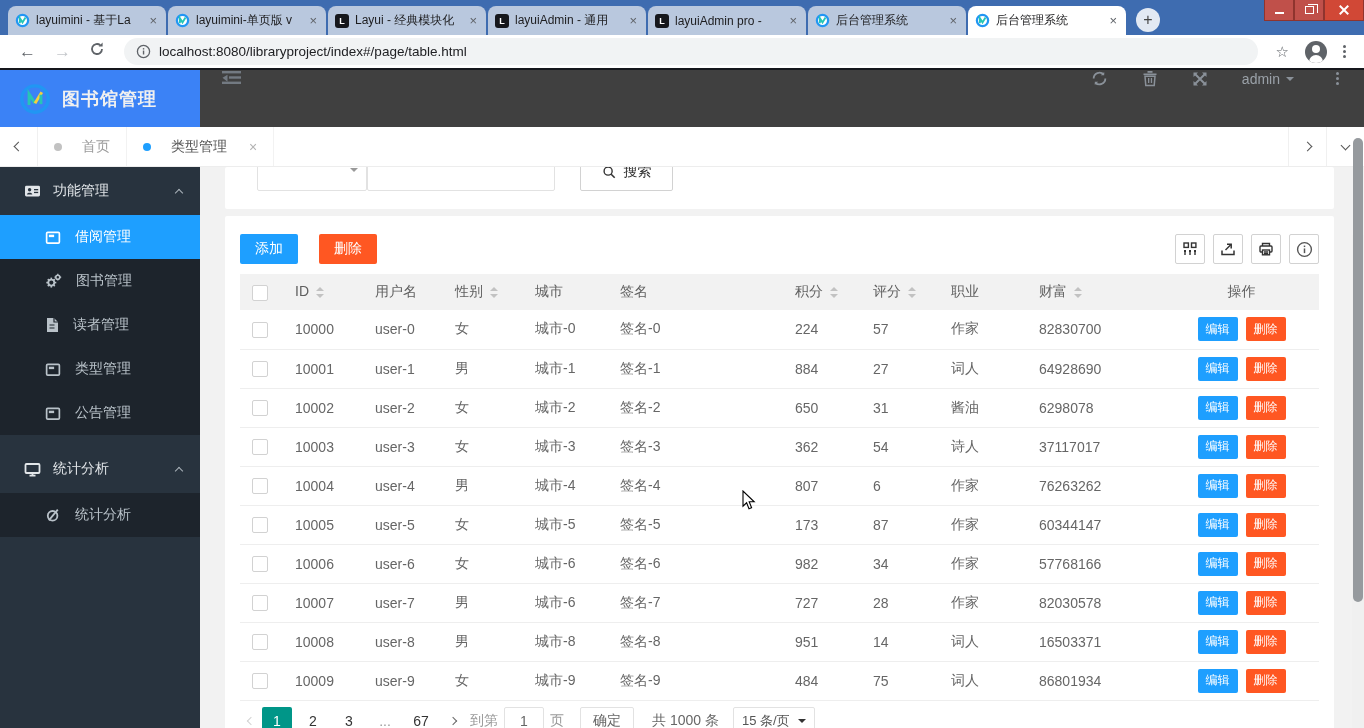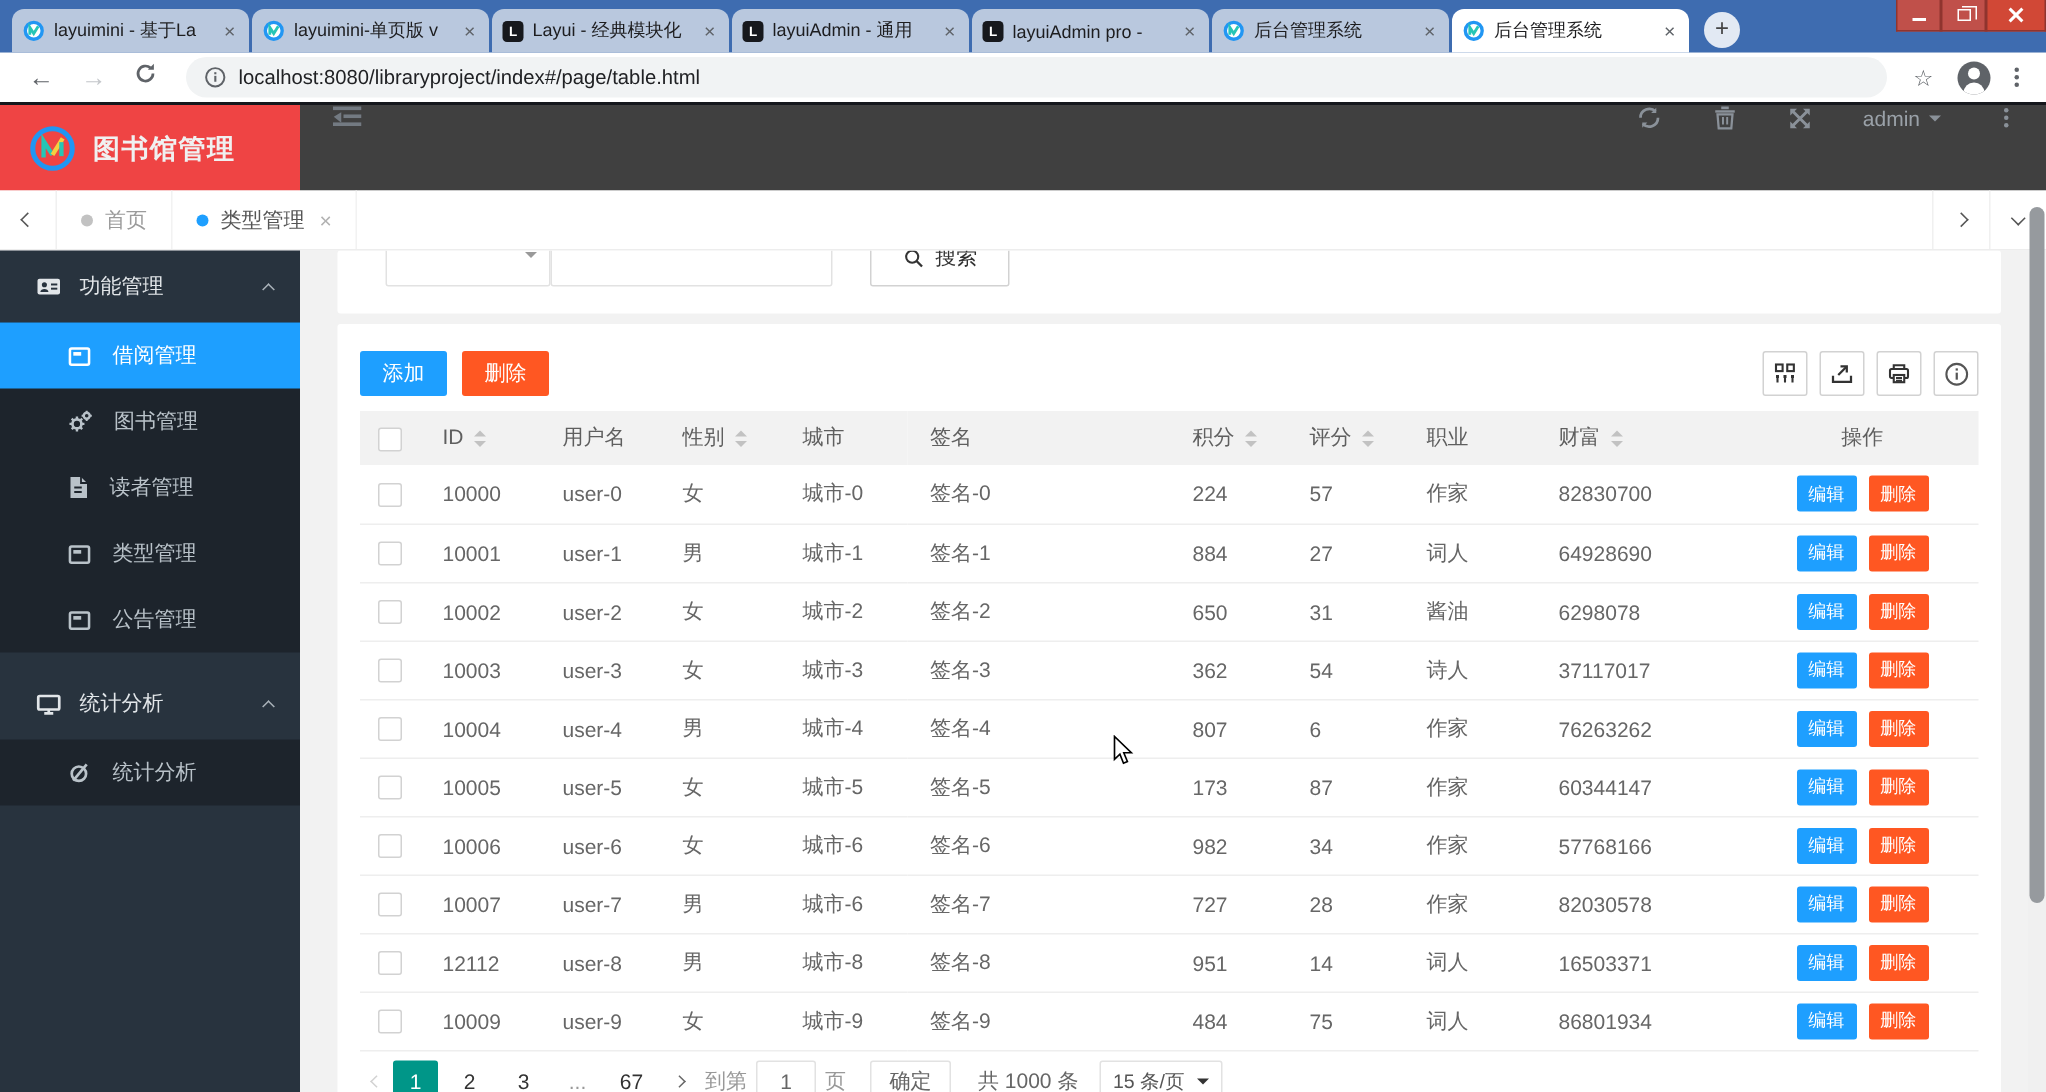--- a/index.html
+++ b/index.html
@@ -42,37 +42,37 @@
   .avatar { width:22px; height:22px; border-radius:50%; background:#5f6368; position:relative; overflow:hidden; margin:0 8px; }
   .avatar::before { content:""; position:absolute; top:4px; left:7px; width:8px; height:8px; border-radius:50%; background:#fff; }
   .avatar::after { content:""; position:absolute; top:14px; left:4px; width:14px; height:9px; border-radius:7px 7px 0 0; background:#fff; }
   .vdots { display:flex; flex-direction:column; gap:2px; padding:0 8px; }
   .vdots i { width:3px; height:3px; border-radius:50%; background:#5f6368; }
   .vdots.light i { background:#8a9199; }
 
   
   .app { position:relative; height:660px; border-top:2px solid #15171c; display:flex; flex-direction:column; }
   .app-header { height:57px; display:flex; flex:0 0 57px; }
-  .logo-area { width:200px; background:#ef4444; display:flex; align-items:center; gap:10px; padding-left:18px; }
+  .logo-area { width:200px; background:#3b82f6; display:flex; align-items:center; gap:10px; padding-left:18px; }
   .logo-title { color:#f0f0f0; font-size:18px; font-weight:bold; letter-spacing:1px; }
   .header-main { flex:1; background:#404040; display:flex; align-items:flex-start; color:#8a9199; }
   .collapse-btn { padding:0 22px; }
   .header-right { margin-left:auto; display:flex; align-items:center; }
   .hd-item { padding:0 17px; display:flex; align-items:center; gap:6px; font-size:14px; color:#9aa1a8; }
   .caret-down { width:0; height:0; border:4px solid transparent; border-top-color:#8a9199; margin-top:4px; }
 
   
   .nav-tabs { height:40px; flex:0 0 40px; background:#fff; display:flex; align-items:stretch; border-bottom:1px solid #ededed; }
   .nt-arrow { width:38px; display:flex; align-items:center; justify-content:center; color:#555; }
   .nt-arrow.left { border-right:1px solid #f0f0f0; }
   .nt-arrow.right { border-left:1px solid #f0f0f0; }
   .chev { display:inline-block; width:7px; height:7px; border-right:1.6px solid currentColor; border-bottom:1.6px solid currentColor; }
   .chev.left { transform:rotate(135deg);} .chev.right { transform:rotate(-45deg);}
   .chev.down { transform:rotate(45deg); margin-top:-3px;} .chev.up { transform:rotate(-135deg); margin-top:3px;}
-  .nt-tab { display:flex; align-items:center; gap:8px; padding:0 16px; border-right:1px solid #f2f2f2; font-size:14px; color:#9b9b9b; }
+  .nt-tab { display:flex; align-items:center; gap:20px; padding:0 16px; border-right:1px solid #f2f2f2; font-size:14px; color:#9b9b9b; }
   .nt-tab .dot { width:8px; height:8px; border-radius:50%; background:#c2c2c2; }
   .nt-tab.active { color:#555; }
   .nt-tab.active .dot { background:#1E9FFF; }
   .nt-close { color:#b2b2b2; font-size:14px; margin-left:2px; }
   .nt-spacer { flex:1; }
 
   .app-body { flex:1; display:flex; min-height:0; }
 
   
   .sidebar { width:200px; background:#28333e; flex:0 0 200px; color:#c3cbd1; }
@@ -87,21 +87,21 @@
   .content { flex:1; background:#f2f2f2; padding:0 30px 0 25px; overflow:hidden; position:relative; }
   .card { background:#fff; border-radius:2px; }
   .search-card { height:42px; position:relative; overflow:hidden; }
   .search-select { position:absolute; top:-14px; left:32px; width:110px; height:38px; border:1px solid #e2e2e2; border-radius:2px; background:#fff; }
   .search-select .caret-down { position:absolute; right:8px; bottom:14px; border-top-color:#999; }
   .search-input { position:absolute; top:-14px; left:142px; width:188px; height:38px; border:1px solid #e2e2e2; border-radius:2px; background:#fff; }
   .search-btn { position:absolute; top:-14px; left:355px; width:93px; height:38px; border:1px solid #d2d2d2; border-radius:2px; background:#fff;
     display:flex; align-items:center; justify-content:center; gap:8px; font-size:14px; color:#333; }
   .table-card { margin-top:7px; height:560px; padding:10px 15px; }
   .tc-toolbar { height:48px; display:flex; align-items:flex-start; padding-top:8px; }
-  .btn { height:30px; padding:3px 15px; border:none; border-radius:2px; color:#fff; font-size:14px; margin-right:10px;
+  .btn { height:30px; padding:3px 15px; border:none; border-radius:2px; color:#fff; font-size:14px; margin-right:21px;
     display:inline-flex; align-items:center; font-family:inherit; }
   .btn-add { background:#1E9FFF; }
   .btn-del { background:#FF5722; }
   .tc-tools { margin-left:auto; display:flex; gap:8px; }
   .tool-btn { width:30px; height:30px; border:1px solid #d2d2d2; border-radius:2px; background:#fff; color:#333;
     display:flex; align-items:center; justify-content:center; }
 
   table.grid { width:100%; border-collapse:collapse; table-layout:fixed; font-size:14px; }
   .grid th { background:#f2f2f2; height:36px; font-weight:normal; color:#5f5f5f; text-align:left; padding-left:15px; }
   .grid td { height:39px; border-bottom:1px solid #eee; color:#666; padding-left:15px; }
@@ -636,21 +636,21 @@
                 <td>城市-6</td>
                 <td>签名-7</td>
                 <td>727</td>
                 <td>28</td>
                 <td>作家</td>
                 <td>82030578</td>
                 <td class="op"><button class="mini-btn mini-edit">编辑</button><button class="mini-btn mini-del">删除</button></td>
               </tr>
               <tr>
                 <td class="ck"><span class="checkbox"></span></td>
-                <td>12112</td>
+                <td>10008</td>
                 <td>user-8</td>
                 <td>男</td>
                 <td>城市-8</td>
                 <td>签名-8</td>
                 <td>951</td>
                 <td>14</td>
                 <td>词人</td>
                 <td>16503371</td>
                 <td class="op"><button class="mini-btn mini-edit">编辑</button><button class="mini-btn mini-del">删除</button></td>
               </tr>

